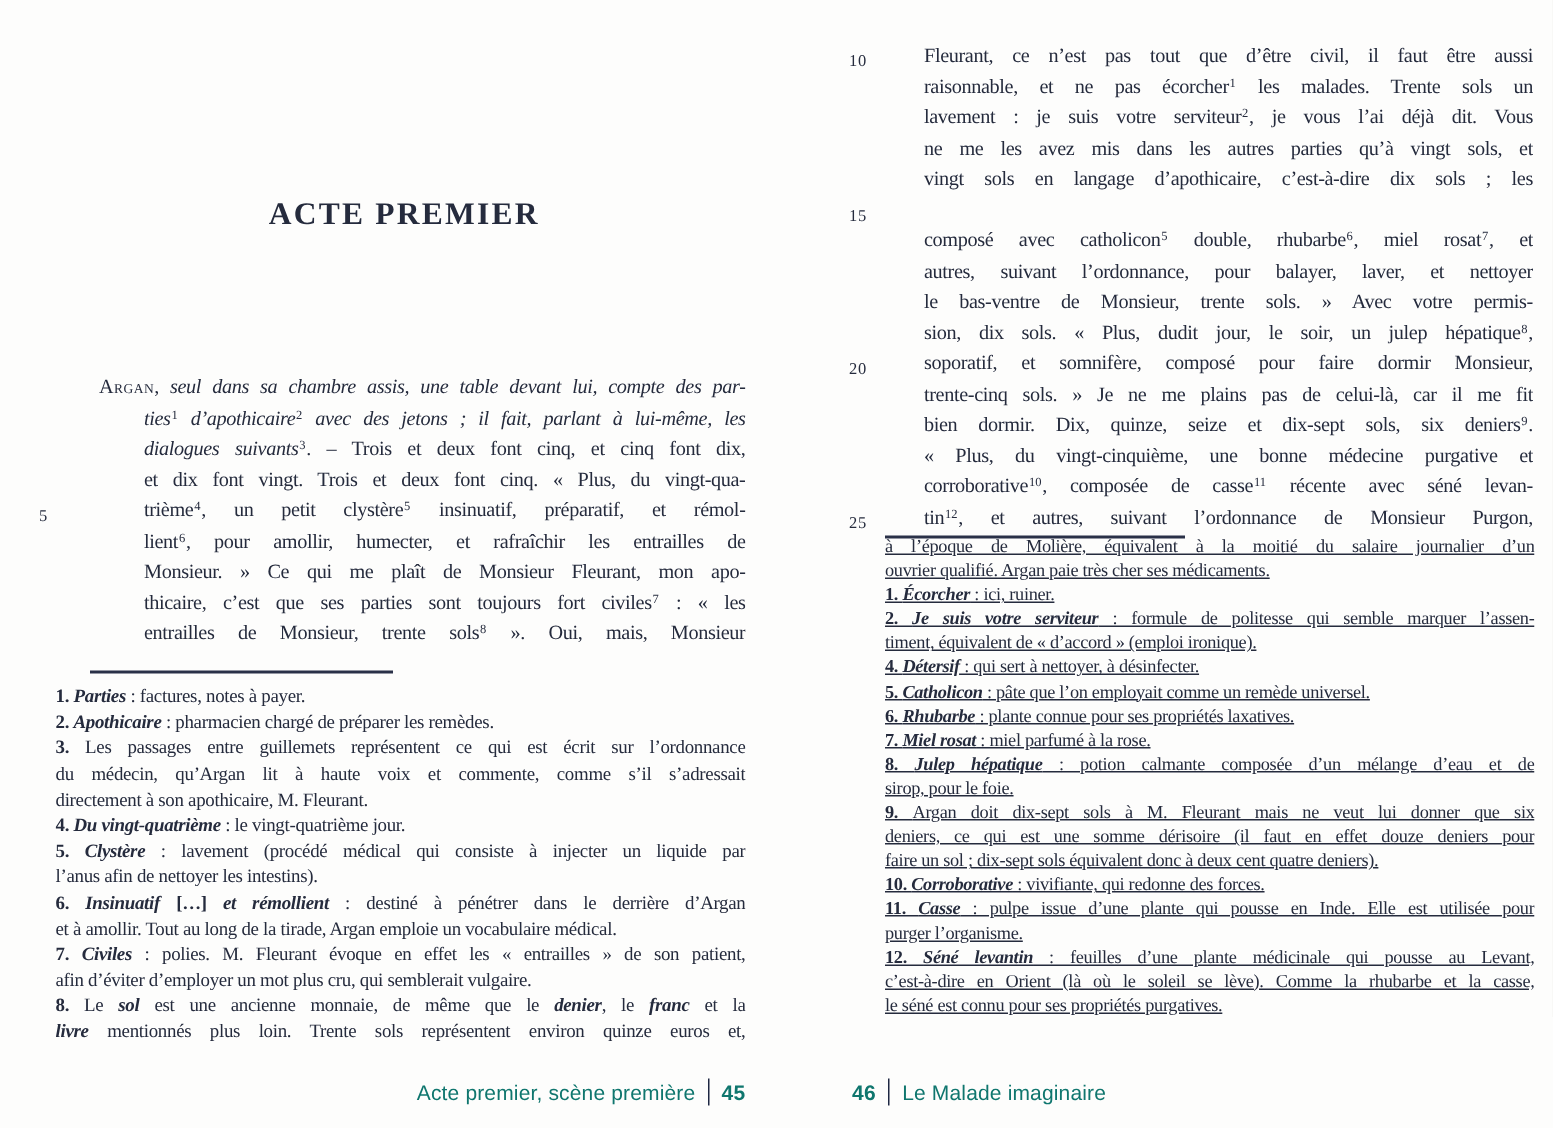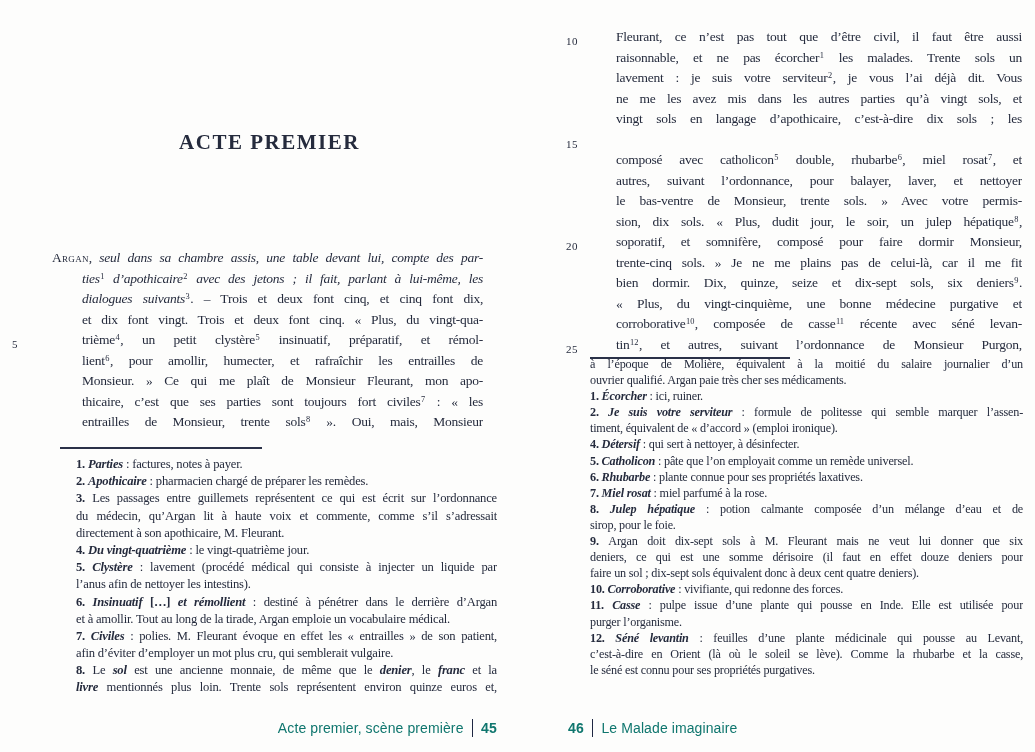--- a/index.html
+++ b/index.html
@@ -25,34 +25,34 @@
   .ltxt{flex:1;min-width:0;text-align:left;letter-spacing:-.25px;}
   .ltxt.just{text-align:justify;}
   .ltxt.just::after{content:"";display:inline-block;width:100%;height:0;}
   .ltxt.ind{padding-left:30px;}
   .seg-i{font-style:italic;}
   .seg-b{font-weight:bold;}
   .seg-bi{font-weight:bold;font-style:italic;}
   .seg-sc{font-variant:small-caps;letter-spacing:.3px;}
   .seg-s{font-size:.62em;position:relative;top:-.45em;margin:0 .5px;letter-spacing:0;}
   
-  #left-main{top:248px;left:8px;width:475px;font-size:13.5px;}
+  #left-main{top:248px;left:22px;width:475px;font-size:13.5px;}
   #left-main .tline{height:20.5px;line-height:20.5px;}
   #right-main{top:27px;left:562px;width:460px;font-size:13.5px;}
   #right-main .tline{height:20.5px;line-height:20.5px;}
   #right-main .lnum{flex:0 0 50px;}
   
   .fn-rule{position:absolute;height:1.5px;background:#2a3148;}
   #left-rule{top:447px;left:60px;width:202px;}
   #right-rule{top:357px;left:590px;width:200px;}
   
   #left-fnotes{top:456px;left:37px;width:460px;font-size:12.6px;}
-  #left-fnotes .tline{height:17.2px;line-height:17.2px;margin-left:39px;}
+  #left-fnotes .tline{height:17.2px;line-height:17.2px;}
   #right-fnotes{top:356px;left:590px;width:433px;font-size:12.2px;}
-  #right-fnotes .tline{height:16.1px;line-height:16.1px;}
+  #right-fnotes .tline{height:16.1px;line-height:16.1px;text-decoration:underline;}
   #left-fnotes .ltxt,#right-fnotes .ltxt{letter-spacing:-.2px;}
   
   .footer{
     position:absolute;top:716px;height:24px;display:flex;align-items:center;
     font-family:"Liberation Sans",sans-serif;font-size:14px;color:#0f766e;
   }
   .footer-left{left:22px;width:475px;justify-content:flex-end;}
   .footer-right{left:568px;}
   .f-bar{width:1.5px;height:18px;background:#1e2742;margin:0 8px;}
   .f-page{font-weight:bold;letter-spacing:.2px;}

